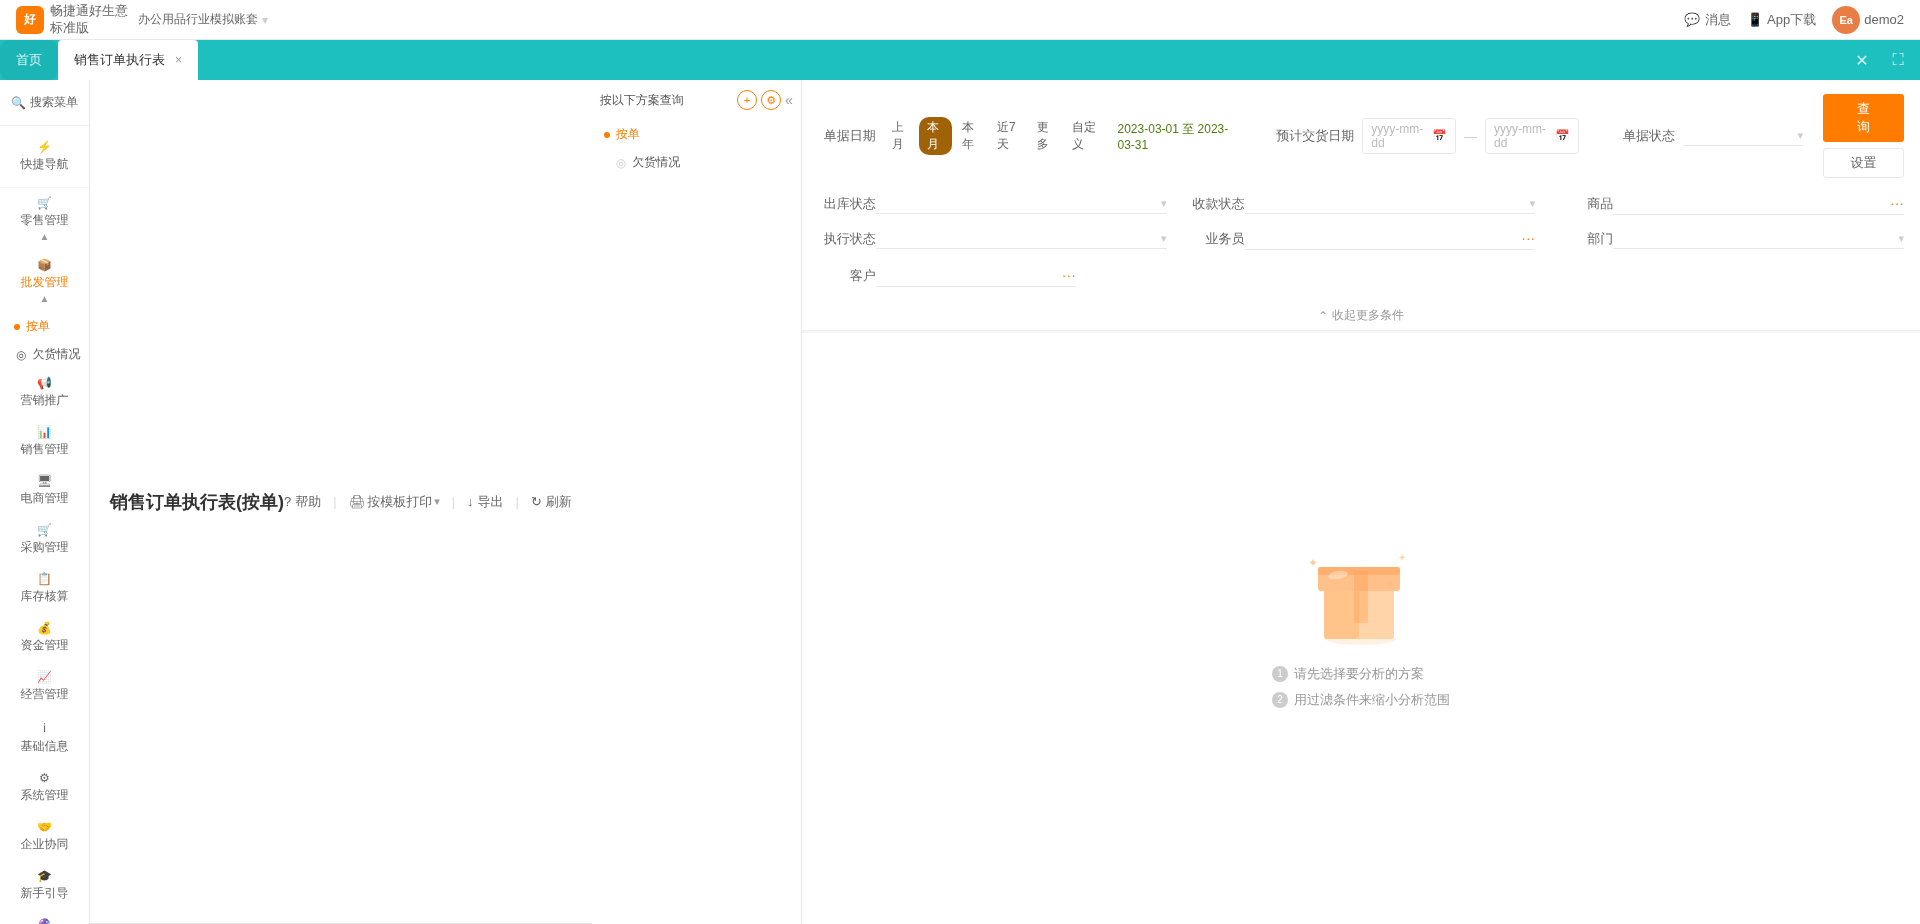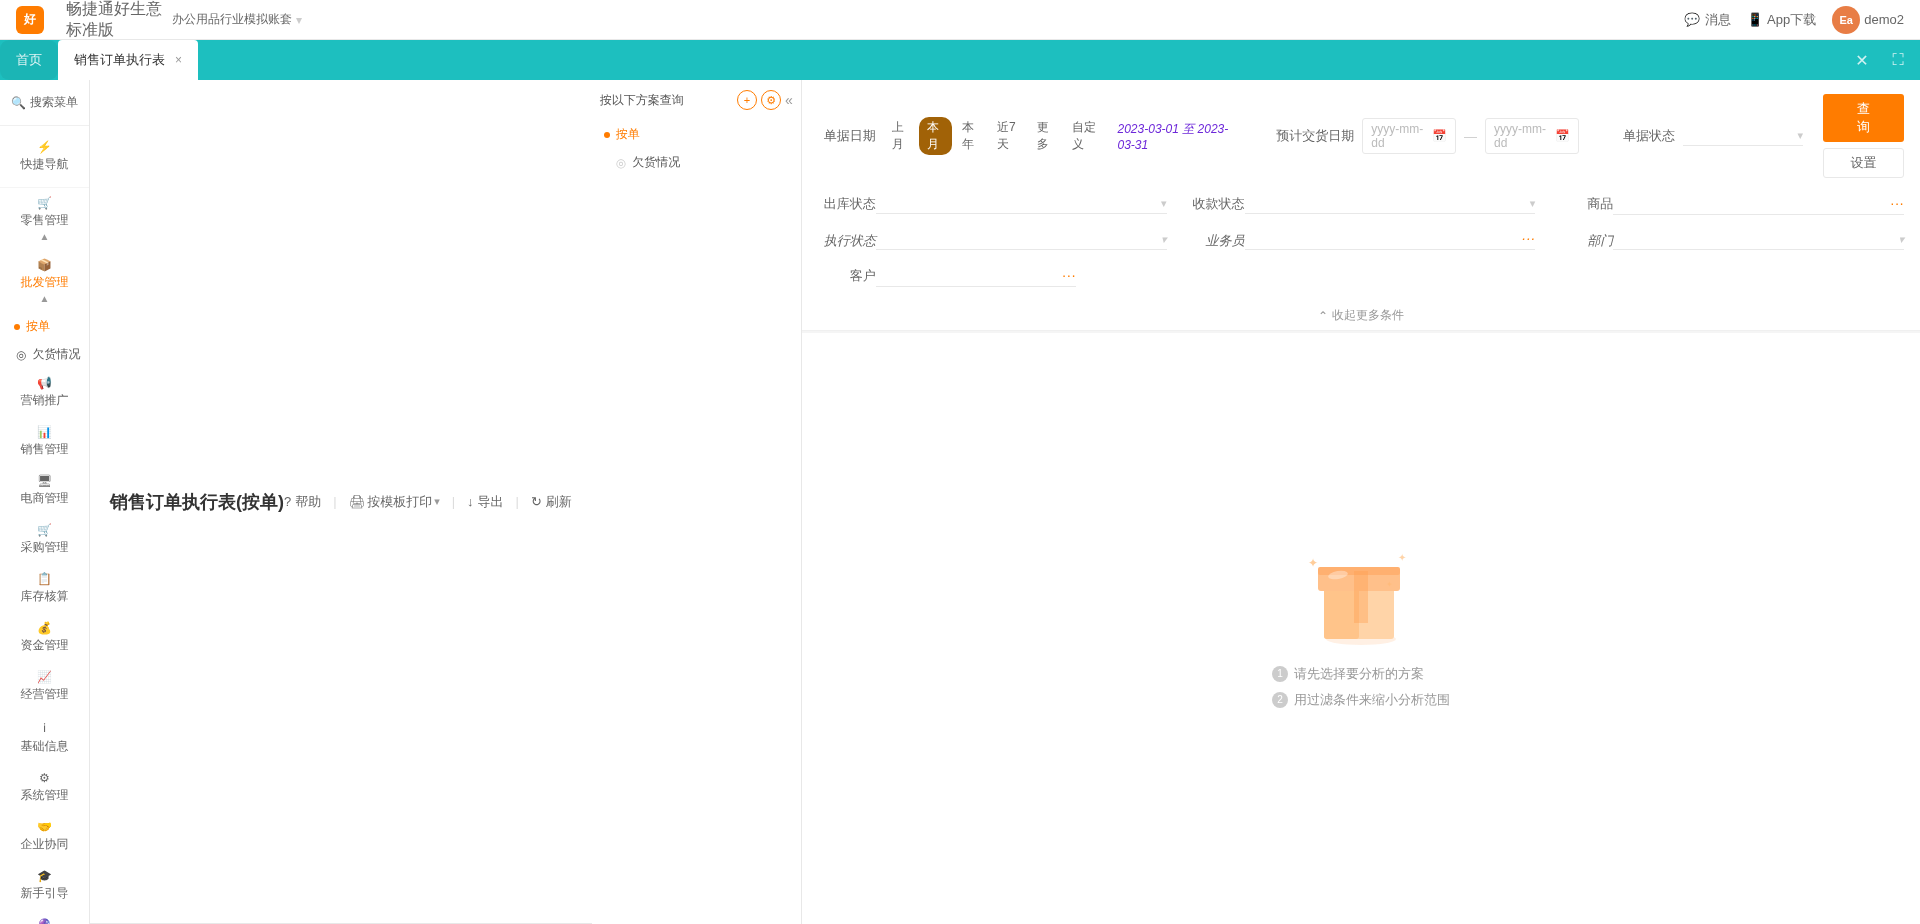--- a/index.html
+++ b/index.html
@@ -3,21 +3,21 @@
   <meta charset="utf-8">
   <style>
     * { box-sizing: border-box; margin: 0; padding: 0; }
     body { font-family: "Microsoft YaHei", "PingFang SC", sans-serif; font-size: 13px; background: #f5f5f5; color: #333; display: flex; flex-direction: column; height: 924px; overflow: hidden; }
 
     
     .top-bar { height: 40px; background: #fff; display: flex; align-items: center; justify-content: space-between; padding: 0 16px; border-bottom: 1px solid #e8e8e8; flex-shrink: 0; }
     .top-bar-left { display: flex; align-items: center; gap: 10px; }
     .logo-area { display: flex; align-items: center; gap: 6px; }
     .logo-icon { width: 28px; height: 28px; background: #ff7c00; border-radius: 6px; display: flex; align-items: center; justify-content: center; color: white; font-size: 12px; font-weight: bold; }
-    .logo-text { font-size: 16px; color: #666; line-height: 1.3; margin-left: 16px; }
+    .logo-text { font-size: 13px; color: #666; line-height: 1.3; }
     .breadcrumb-area { display: flex; align-items: center; gap: 4px; color: #666; font-size: 12px; }
     .breadcrumb-arrow { color: #ccc; }
     .top-bar-right { display: flex; align-items: center; gap: 16px; }
     .top-nav-item { display: flex; align-items: center; gap: 4px; color: #666; font-size: 13px; cursor: pointer; }
     .avatar { width: 28px; height: 28px; border-radius: 50%; background: #ff7c00; display: flex; align-items: center; justify-content: center; color: white; font-size: 11px; overflow: hidden; }
 
     
     .tab-bar { height: 40px; background: #1dbfbf; display: flex; align-items: center; padding: 0 0; flex-shrink: 0; position: relative; }
     .tab-item { height: 40px; display: flex; align-items: center; padding: 0 16px; font-size: 13px; color: rgba(255,255,255,0.85); cursor: pointer; position: relative; gap: 6px; }
     .tab-item.home { background: rgba(0,0,0,0.05); border-radius: 9px; }
@@ -263,21 +263,21 @@
           <div style="display:flex;align-items:center;gap:8px;margin-bottom:14px;">
             <span class="filter-label">单据日期</span>
             <div class="filter-date-tabs">
               <span class="date-tab">上月</span>
               <span class="date-tab active">本月</span>
               <span class="date-tab">本年</span>
               <span class="date-tab">近7天</span>
               <span class="date-tab">更多</span>
               <span class="date-tab">自定义</span>
             </div>
-            <span style="font-size:12px;color:#6d28d9;margin-left:4px;font-style:italic;">2023-03-01 至 2023-03-31</span>
+            <span style="font-size:12px;color:#4d7c0f;margin-left:4px;">2023-03-01 至 2023-03-31</span>
 
             <span style="margin-left:24px;"></span>
             <span class="filter-label" style="min-width:80px;">预计交货日期</span>
             <div class="date-input">
               <span style="color:#bbb;font-size:12px;">yyyy-mm-dd</span>
               <span>📅</span>
             </div>
             <span style="color:#ccc;">—</span>
             <div class="date-input">
               <span style="color:#bbb;font-size:12px;">yyyy-mm-dd</span>
@@ -304,21 +304,21 @@
             <span class="filter-label">收款状态</span>
             <div style="flex:1;border-bottom:1px solid #e8e8e8;padding:3px 0;display:flex;align-items:center;justify-content:flex-end;cursor:pointer;margin-right:20px;">
               <span style="color:#ccc;font-size:11px;">▾</span>
             </div>
             <span class="filter-label">商品</span>
             <div style="flex:1;border-bottom:1px solid #e8e8e8;padding:3px 0;display:flex;align-items:center;justify-content:flex-end;cursor:pointer;">
               <span style="color:#ff7c00;font-size:14px;cursor:pointer;">···</span>
             </div>
           </div>
 
-          <div style="display:flex;align-items:flex-end;gap:0;margin-bottom:14px;font-style:italic;">
+          <div style="display:flex;align-items:center;gap:0;margin-bottom:14px;">
             <span class="filter-label">执行状态</span>
             <div style="flex:1;border-bottom:1px solid #e8e8e8;padding:3px 0;display:flex;align-items:center;justify-content:flex-end;cursor:pointer;margin-right:20px;">
               <span style="color:#ccc;font-size:11px;">▾</span>
             </div>
             <span class="filter-label">业务员</span>
             <div style="flex:1;border-bottom:1px solid #e8e8e8;padding:3px 0;display:flex;align-items:center;justify-content:flex-end;cursor:pointer;margin-right:20px;">
               <span style="color:#ff7c00;font-size:14px;cursor:pointer;">···</span>
             </div>
             <span class="filter-label">部门</span>
             <div style="flex:1;border-bottom:1px solid #e8e8e8;padding:3px 0;display:flex;align-items:center;justify-content:flex-end;cursor:pointer;">

